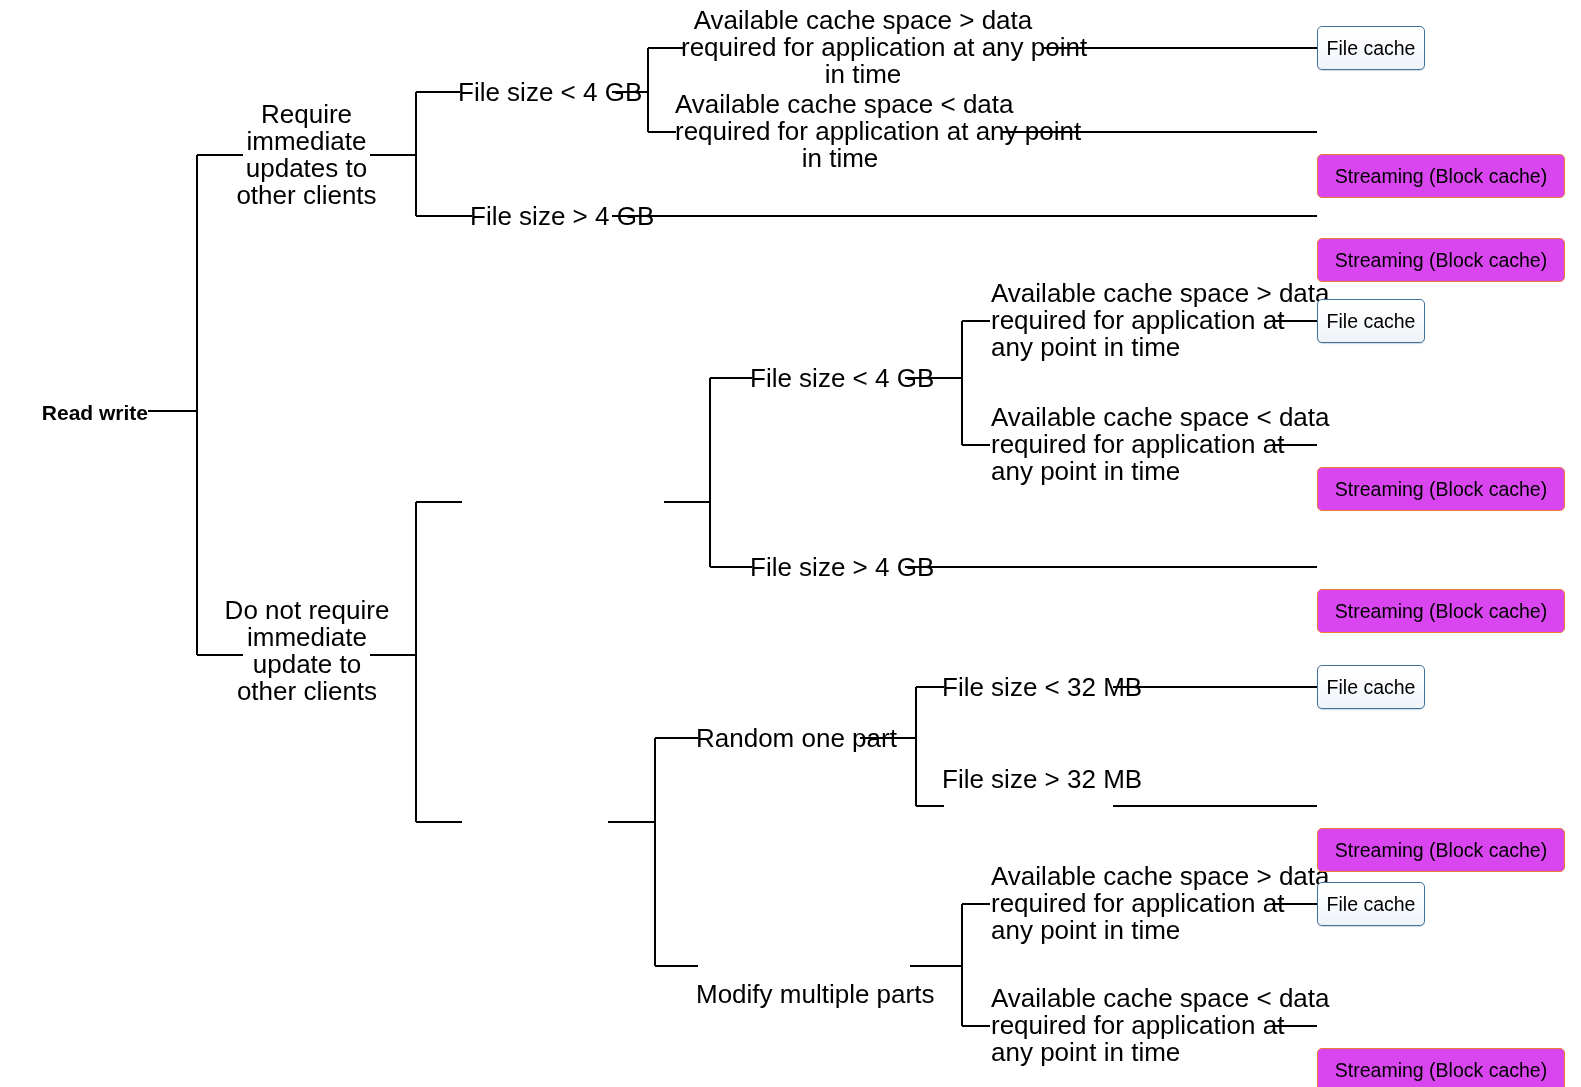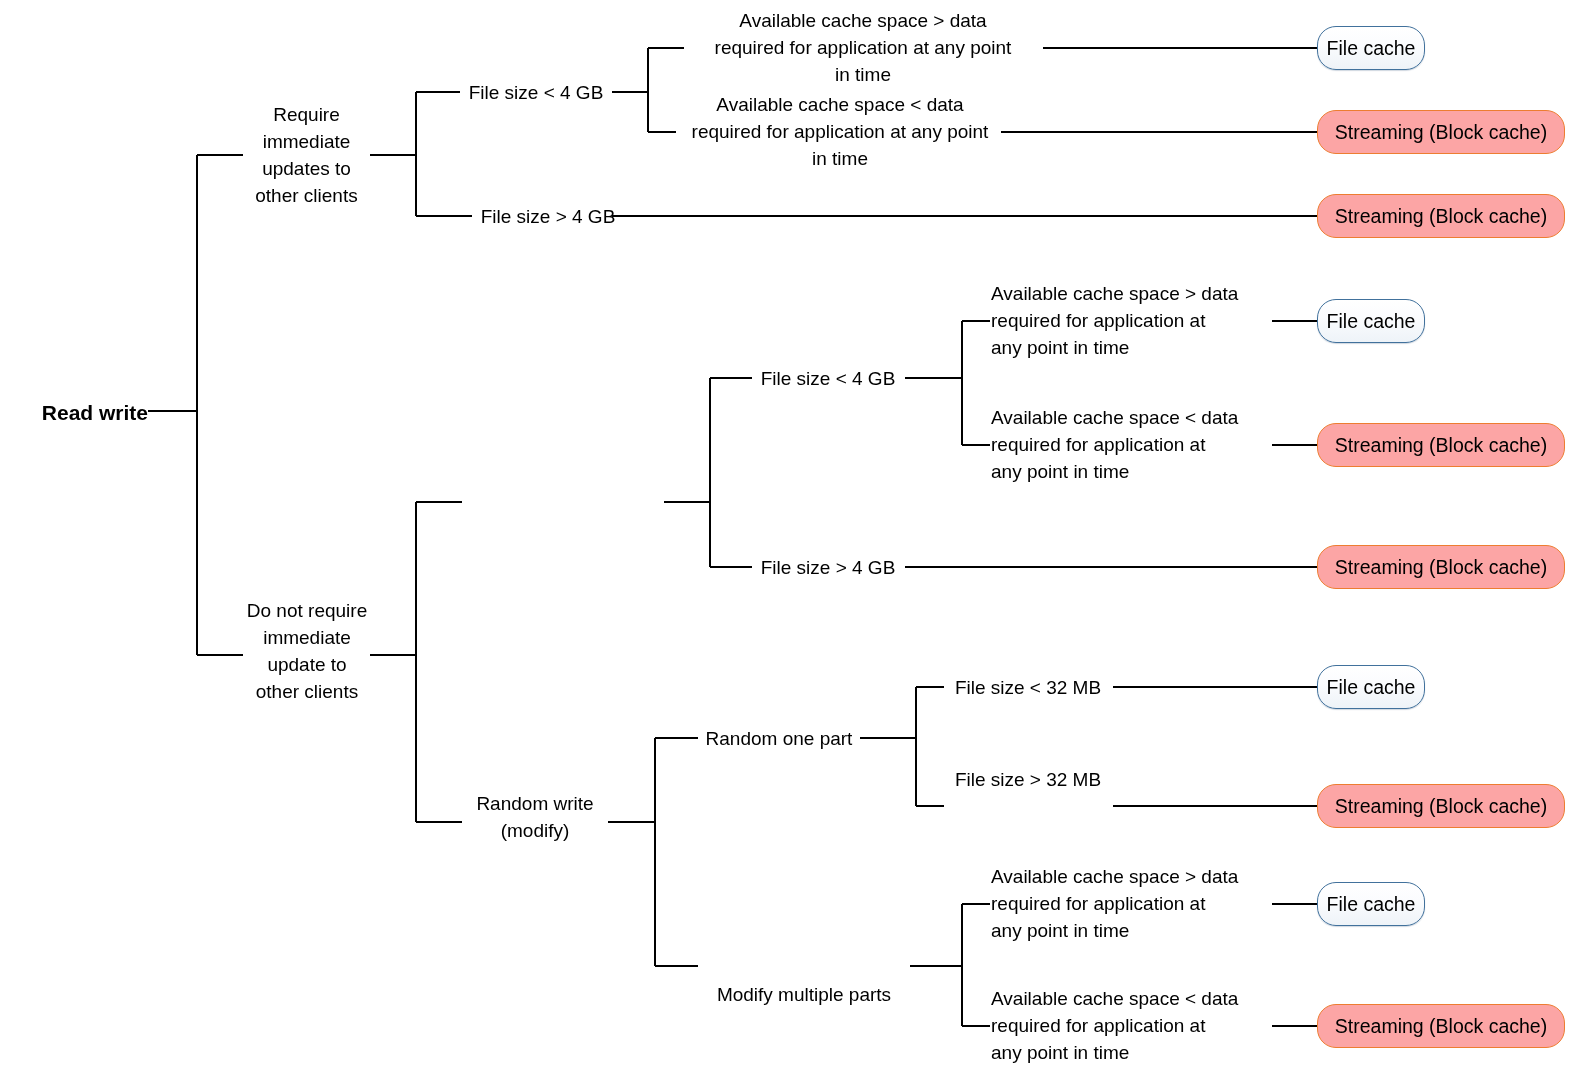--- a/index.html
+++ b/index.html
@@ -24,51 +24,52 @@
     pointer-events: none;
   }
   svg.lines line, svg.lines path {
     stroke: #000000;
     stroke-width: 2.2;
     fill: none;
     shape-rendering: crispEdges;
   }
   .lbl {
     position: absolute;
-    font-size: 19px;
+    font-size: 26px;
     line-height: 27px;
     color: #000000;
     white-space: pre;
   }
   .lbl.center { text-align: center; }
   .lbl.left   { text-align: left; }
   .lbl.root {
     font-weight: bold;
     font-size: 21px;
     text-align: right;
   }
   .node-box {
     position: absolute;
     box-sizing: border-box;
-    border-radius: 19px;
+    border-radius: 5px;
     font-size: 19.5px;
     display: flex;
     align-items: center;
     justify-content: center;
     white-space: nowrap;
     color: #000000;
   }
   .node-box.filecache {
     border: 1.6px solid #41719C;
     background: linear-gradient(180deg, #ffffff 0%, #fbfcfe 40%, #eef3f8 100%);
     box-shadow: 0 1px 1px rgba(120,140,165,0.35);
   }
   .node-box.streaming {
     border: 1.8px solid #ED7D31;
-    background: #fca5a5;
+    background: #d946ef;
+    margin-top: 44px;
   }
 </style>
 </head>
 <body>
 
 <div id="canvas">
 
   <svg class="lines" viewBox="0 0 1581 1087">
 
     <line x1="148" y1="411" x2="197" y2="411"></line>
@@ -155,22 +156,20 @@
 
   <div class="lbl center" style="left:681px; top:7px; width:364px;">Available cache space &gt; data
 required for application at any point
 in time</div>
 
   <div class="lbl center" style="left:675px; top:91px; width:330px;">Available cache space &lt; data
 required for application at any point
 in time</div>
 
 
-  <div class="lbl center" style="left:461px; top:790px; width:148px;">Random write
-(modify)</div>
 
   <div class="lbl center" style="left:750px; top:365px; width:156px;">File size &lt; 4 GB</div>
 
   <div class="lbl center" style="left:750px; top:554px; width:156px;">File size &gt; 4 GB</div>
 
   <div class="lbl left" style="left:991px; top:280px; width:282px;">Available cache space &gt; data
 required for application at
 any point in time</div>
 
   <div class="lbl left" style="left:991px; top:404px; width:282px;">Available cache space &lt; data

